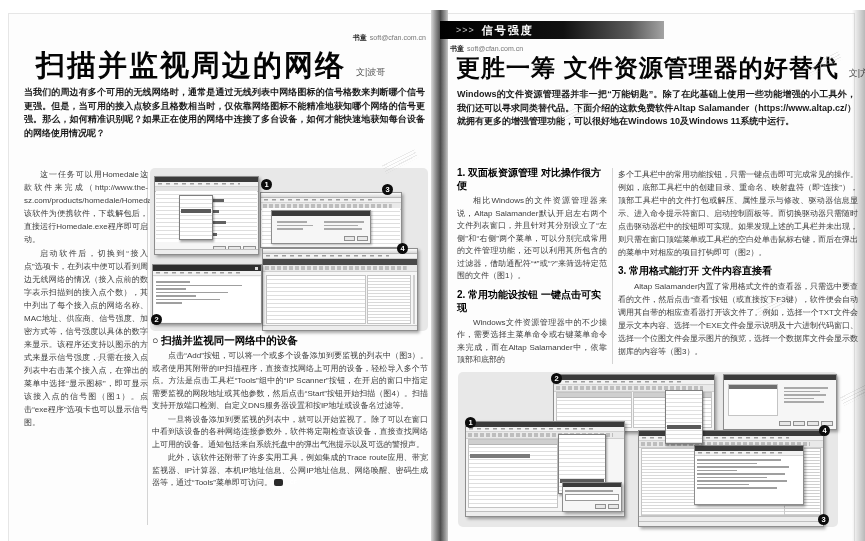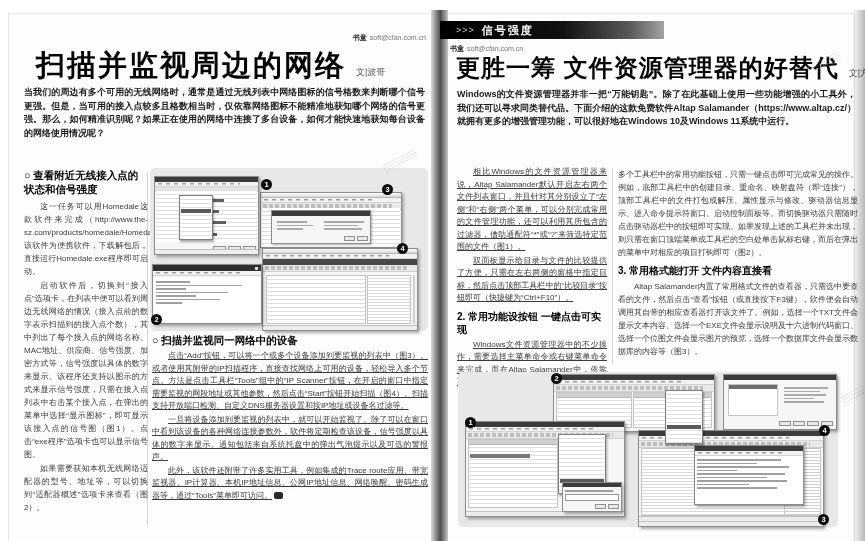--- a/index.html
+++ b/index.html
@@ -19,21 +19,21 @@
   
   .masthead{font-size:7px;color:#777;}
   .masthead b{color:#222;font-weight:bold;margin-right:3px;}
   .headline{font-weight:bold;color:#050505;white-space:nowrap;}
   .headline .author{font-size:9px;color:#555;font-weight:normal;letter-spacing:0;margin-left:10px;}
   .lead{font-size:9px;font-weight:bold;color:#1c1c1c;line-height:13.5px;text-align:justify;}
   .colrule{position:absolute;width:1px;background:#d4d4d4;}
   .sechead{font-weight:bold;color:#000;}
   .bodycol p{margin:0 0 1px 0;font-size:8px;line-height:13px;color:#3c3c3c;text-align:justify;text-indent:2em;}
   .bodycol p.noindent{text-indent:0;}
-  .tight p{line-height:12.5px;text-decoration:underline;}
+  .tight p{line-height:12.5px;}
   .endmark{display:inline-block;width:9px;height:7px;background:#2b2b2b;color:#fff;
     font-size:5px;font-weight:bold;text-align:center;line-height:7px;border-radius:2px;vertical-align:middle;margin-left:2px;}
   
   .banner{position:absolute;display:flex;align-items:center;
     background:linear-gradient(90deg,#000 0%,#111 55%,#5a5a5a 85%,#a3a3a3 100%);
     color:#fff;font-weight:bold;font-size:11px;letter-spacing:2px;padding-left:16px;}
   .banner .arrows{font-size:9px;color:#c7c7c7;letter-spacing:1px;margin-right:7px;font-weight:normal;}
   
   .collage{position:absolute;background:#e8e8e8;border-radius:5px;}
   .win{position:absolute;background:#f6f6f6;border:1px solid #8d8d8d;box-shadow:1.5px 2px 3px rgba(0,0,0,0.35);}
@@ -80,24 +80,22 @@
 
 <div class="abs headline" style="left:36px;top:46px;font-size:29px;letter-spacing:2px;">
   <span>扫描并监视周边的网络</span><span class="author">文|波哥</span>
 </div>
 
 <div class="abs lead" style="left:24px;top:86px;width:401px;">当我们的周边有多个可用的无线网络时，通常是通过无线列表中网络图标的信号格数来判断哪个信号更强。但是，当可用的接入点较多且格数相当时，仅依靠网络图标不能精准地获知哪个网络的信号更强。那么，如何精准识别呢？如果正在使用的网络中连接了多台设备，如何才能快速地获知每台设备的网络使用情况呢？</div>
 
 <div class="colrule" style="left:147px;top:172px;height:353px;"></div>
 
 <div class="abs bodycol" style="left:24px;top:168px;width:124px;">
-  <div class="sechead" style="font-size:10.5px;line-height:14px;margin-bottom:4px;">○ 查看附近无线接入点的状态和信号强度</div>
   <p>这一任务可以用Homedale这款软件来完成（http://www.the-sz.com/products/homedale/Homedale.zip）。该软件为便携软件，下载解包后，直接运行Homedale.exe程序即可启动。</p>
   <p>启动软件后，切换到“接入点”选项卡，在列表中便可以看到周边无线网络的情况（接入点前的数字表示扫描到的接入点个数），其中列出了每个接入点的网络名称、MAC地址、供应商、信号强度、加密方式等，信号强度以具体的数字来显示。该程序还支持以图示的方式来显示信号强度，只需在接入点列表中右击某个接入点，在弹出的菜单中选择“显示图标”，即可显示该接入点的信号图（图1）。点击“exe程序”选项卡也可以显示信号图。</p>
-  <p>如果需要获知本机无线网络适配器的型号、地址等，可以切换到“适配器概述”选项卡来查看（图2）。</p>
 </div>
 
 <div class="collage" style="left:150px;top:168px;width:278px;height:163px;">
 
   <div class="win" style="left:4px;top:8px;width:103px;height:77px;z-index:2;">
     <div class="tbar-dark"></div>
     <div class="menurow"></div>
     <div class="hdrrow"></div>
     <div class="rows" style="position:absolute;left:1px;right:1px;top:14px;bottom:12px;">
       <div class="bar" style="left:52px;top:8px;width:16px;"></div>
@@ -168,21 +166,21 @@
       <div class="tl" style="width:64px;"></div>
       <div class="tl" style="width:26px;"></div>
     </div>
   </div>
   <div class="badge" style="left:1px;top:146px;">2</div>
 </div>
 
 <div class="abs sechead" style="left:152px;top:334px;width:276px;font-size:10.5px;">○ 扫描并监视同一网络中的设备</div>
 <div class="abs bodycol tight" style="left:152px;top:350px;width:276px;">
   <p>点击“Add”按钮，可以将一个或多个设备添加到要监视的列表中（图3）。或者使用其附带的IP扫描程序，直接查找网络上可用的设备，轻松导入多个节点。方法是点击工具栏“Tools”组中的“IP Scanner”按钮，在开启的窗口中指定需要监视的网段地址或其他参数，然后点击“Start”按钮开始扫描（图4）。扫描支持开放端口检测、自定义DNS服务器设置和按IP地址或设备名过滤等。</p>
-  <p>一旦将设备添加到要监视的列表中，就可以开始监视了。除了可以在窗口中看到该设备的各种网络连接参数外，软件将定期检查该设备，信号强度以具体的数字来显示。通知包括来自系统托盘中的弹出气泡提示以及可选的警报声。</p>
+  <p>一旦将设备添加到要监视的列表中，就可以开始监视了。除了可以在窗口中看到该设备的各种网络连接参数外，软件将定期检查该设备，直接查找网络上可用的设备。通知包括来自系统托盘中的弹出气泡提示以及可选的警报声。</p>
   <p><span>此外，该软件还附带了许多实用工具，例如集成的Trace route应用、带宽监视器、IP计算器、本机IP地址信息、公网IP地址信息、网络唤醒、密码生成器等，通过“Tools”菜单即可访问。</span><span class="endmark">CF</span></p>
 </div>
 
 <div class="spine"></div>
 
 <div class="sheet" style="left:448px;top:13px;width:406px;height:528px;border-left:none;"></div>
 
 <div class="banner" style="left:440px;top:21px;width:208px;height:18px;">
   <span class="arrows">&gt;&gt;&gt;</span>
   <span>信号强度</span>
@@ -194,22 +192,22 @@
 
 <div class="abs headline" style="left:456px;top:52px;font-size:24px;letter-spacing:1px;">
   <span>更胜一筹 文件资源管理器的好替代</span><span class="author">文|方片</span>
 </div>
 
 <div class="abs lead" style="left:457px;top:88px;width:399px;">Windows的文件资源管理器并非一把“万能钥匙”。除了在此基础上使用一些功能增强的小工具外，我们还可以寻求同类替代品。下面介绍的这款免费软件Altap Salamander（https://www.altap.cz/）就拥有更多的增强管理功能，可以很好地在Windows 10及Windows 11系统中运行。</div>
 
 <div class="colrule" style="left:612px;top:168px;height:196px;"></div>
 
 <div class="abs bodycol tight" style="left:457px;top:166px;width:150px;">
+  <div class="sechead" style="font-size:10px;line-height:13px;margin-bottom:3px;">1. 双面板资源管理 对比操作很方便</div>
   <p>相比Windows的文件资源管理器来说，Altap Salamander默认开启左右两个文件列表窗口，并且针对其分别设立了“左侧”和“右侧”两个菜单，可以分别完成常用的文件管理功能，还可以利用其所包含的过滤器，借助通配符“*”或“?”来筛选特定范围的文件（图1）。</p>
-  <p>双面板显示给目录与文件的比较提供了方便，只需在左右两侧的窗格中指定目标，然后点击顶部工具栏中的“比较目录”按钮即可（快捷键为“Ctrl+F10”）。</p>
   <div class="sechead" style="font-size:10px;line-height:13px;margin:5px 0 3px 0;">2. 常用功能设按钮 一键点击可实现</div>
   <p>Windows文件资源管理器中的不少操作，需要选择主菜单命令或右键菜单命令来完成，而在Altap Salamander中，依靠顶部和底部的</p>
 </div>
 
 <div class="abs bodycol" style="left:618px;top:168px;width:240px;">
   <p class="noindent">多个工具栏中的常用功能按钮，只需一键点击即可完成常见的操作。例如，底部工具栏中的创建目录、重命名、映射盘符（即“连接”），顶部工具栏中的文件打包或解压、属性显示与修改、驱动器信息显示、进入命令提示符窗口、启动控制面板等。而切换驱动器只需随时点击驱动器栏中的按钮即可实现。如果发现上述的工具栏并未出现，则只需在窗口顶端菜单或工具栏的空白处单击鼠标右键，而后在弹出的菜单中对相应的项目打钩即可（图2）。</p>
   <div class="sechead" style="font-size:10px;line-height:13px;margin:5px 0 3px 0;">3. 常用格式能打开 文件内容直接看</div>
   <p>Altap Salamander内置了常用格式文件的查看器，只需选中要查看的文件，然后点击“查看”按钮（或直接按下F3键），软件便会自动调用其自带的相应查看器打开该文件了。例如，选择一个TXT文件会显示文本内容、选择一个EXE文件会显示说明及十六进制代码窗口、选择一个位图文件会显示图片的预览，选择一个数据库文件会显示数据库的内容等（图3）。</p>
 </div>
 

